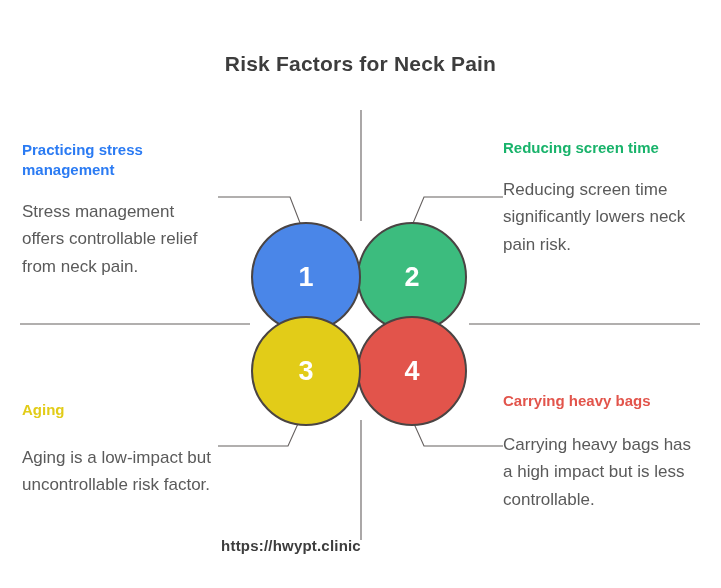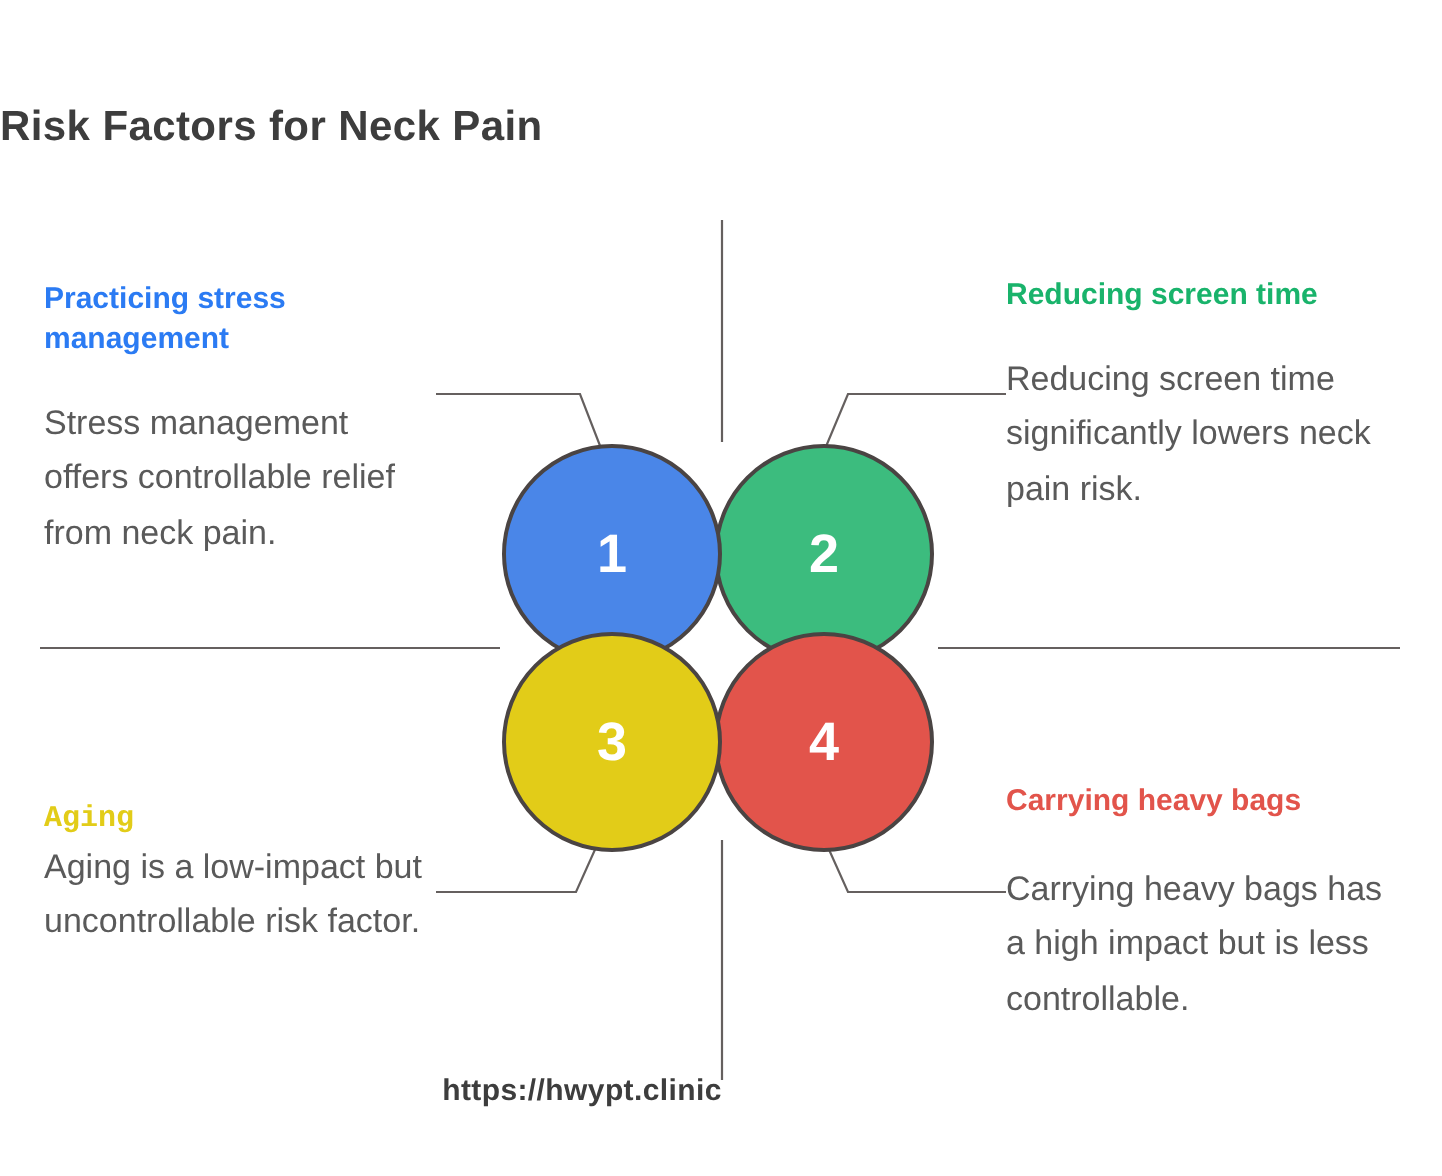--- a/index.html
+++ b/index.html
@@ -17,20 +17,21 @@
     font-family: "Liberation Sans", sans-serif;
     -webkit-font-smoothing: antialiased;
   }
 
   
   #title {
     position: absolute;
     left: 0;
     top: 52px;
     width: 721px;
+    text-align: center;
     font-size: 21px;
     font-weight: bold;
     letter-spacing: 0.2px;
     color: #3d3d3d;
   }
 
   
   #footer-url {
     position: absolute;
     left: 0;
@@ -96,21 +97,21 @@
   #callout-1 { top: 140px; }
   #callout-2 { top: 138px; }
   #callout-3 { top: 400px; }
   #callout-4 { top: 391px; }
 
   #callout-1 .c-title { color: #2b7bf3; }
   #callout-2 .c-title { color: #19b36b; }
   #callout-3 .c-title { color: #e2cc18; }
   #callout-4 .c-title { color: #e2544b; }
 
-  #callout-3 .c-title { margin-bottom: 0; font-family: Liberation Mono, monospace; }
+  #callout-3 .c-title { margin-bottom: 24px; }
   #callout-4 .c-title { margin-bottom: 20px; }
 </style>
 </head>
 <body>
 
 <div id="card">
 
   <div id="title">Risk Factors for Neck Pain</div>
 
   <svg id="guides" viewBox="0 0 721 588" width="721" height="588">

